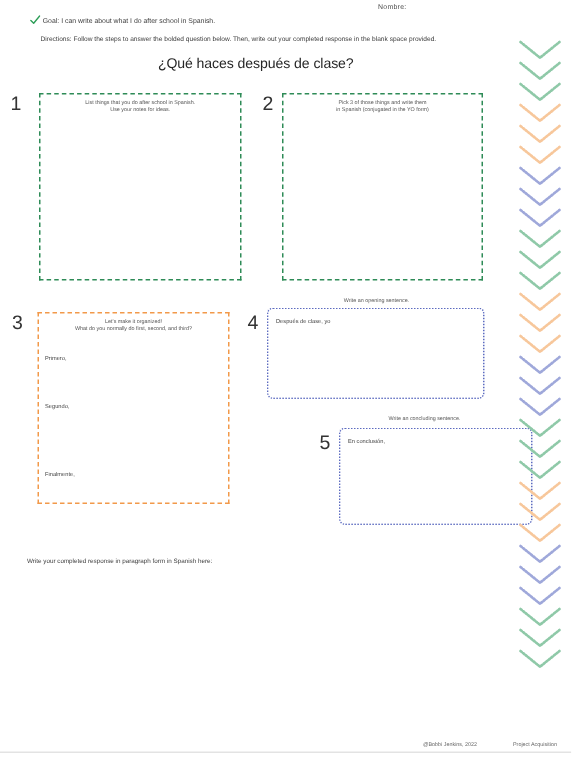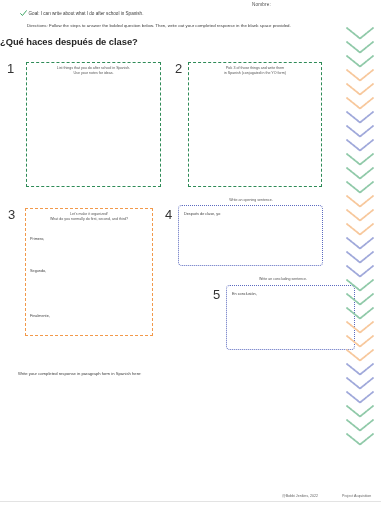--- a/index.html
+++ b/index.html
@@ -52,23 +52,23 @@
     left: 27px;
     top: 23px;
     font-size: 4.4px;
     color: #3c3c3c;
   }
   .title {
     position: absolute;
     left: 0;
     right: 40px;
     top: 36px;
-    text-align: left;
+    text-align: center;
     font-size: 9.4px;
-    font-weight: bold;
+    font-weight: normal;
     color: #262626;
     letter-spacing: -0.05px;
   }
 
   
   .num {
     position: absolute;
     font-size: 13px;
     color: #333333;
     font-weight: normal;

